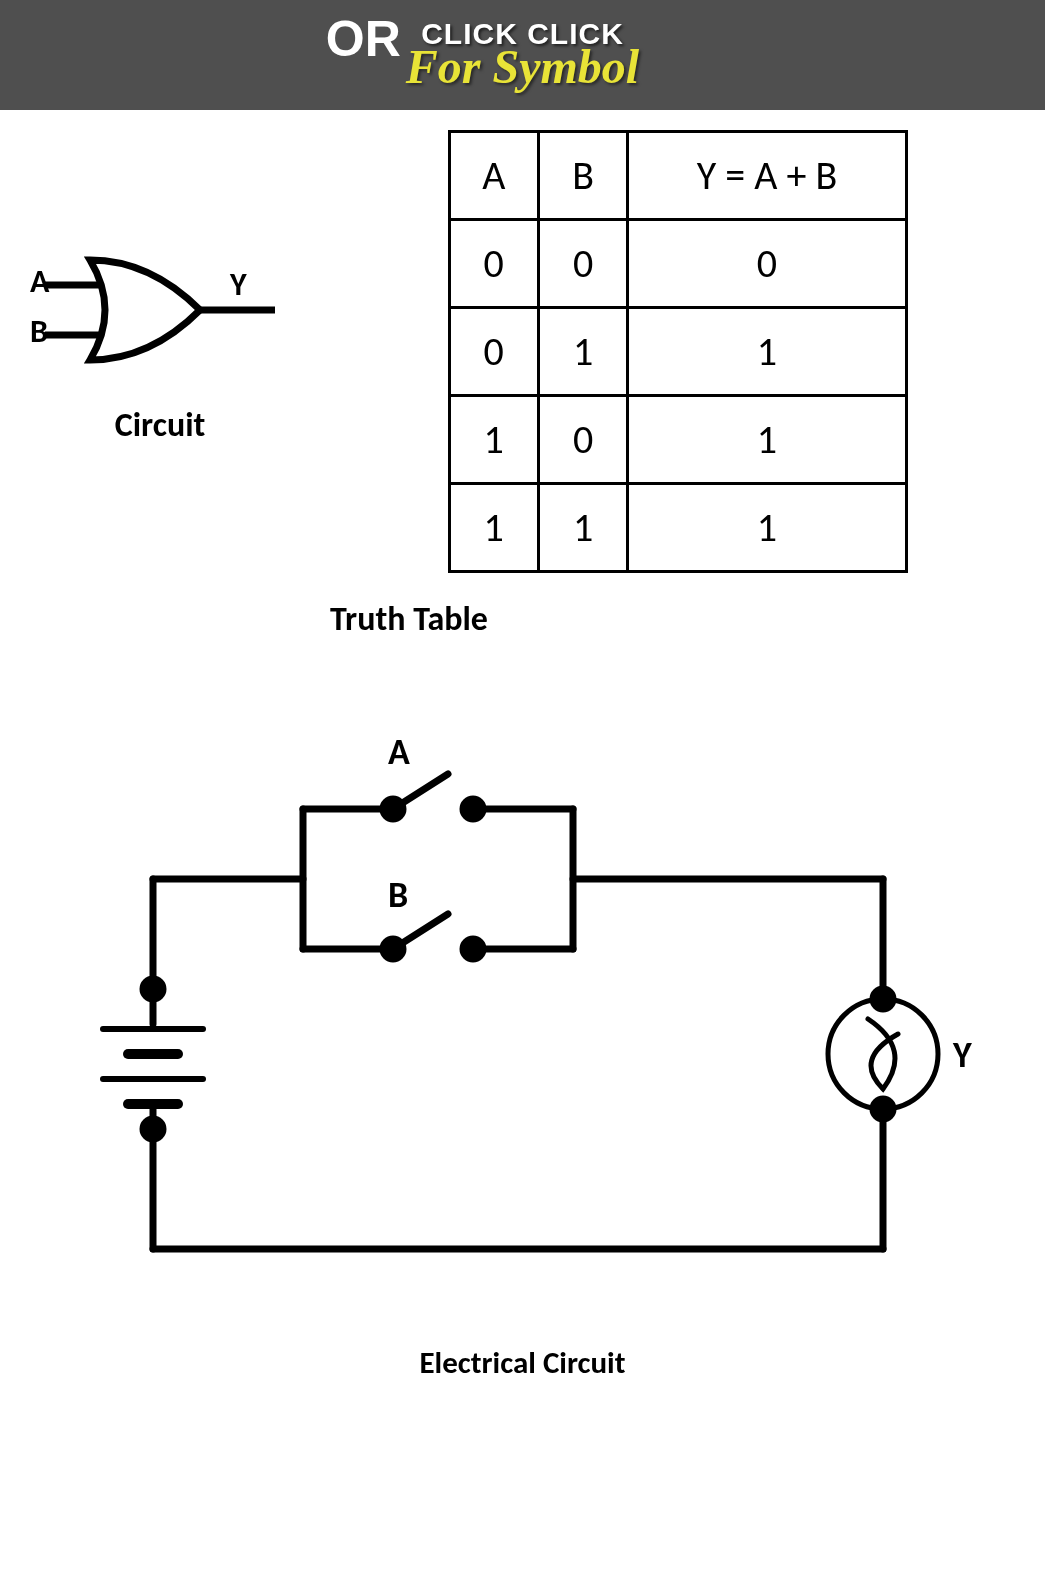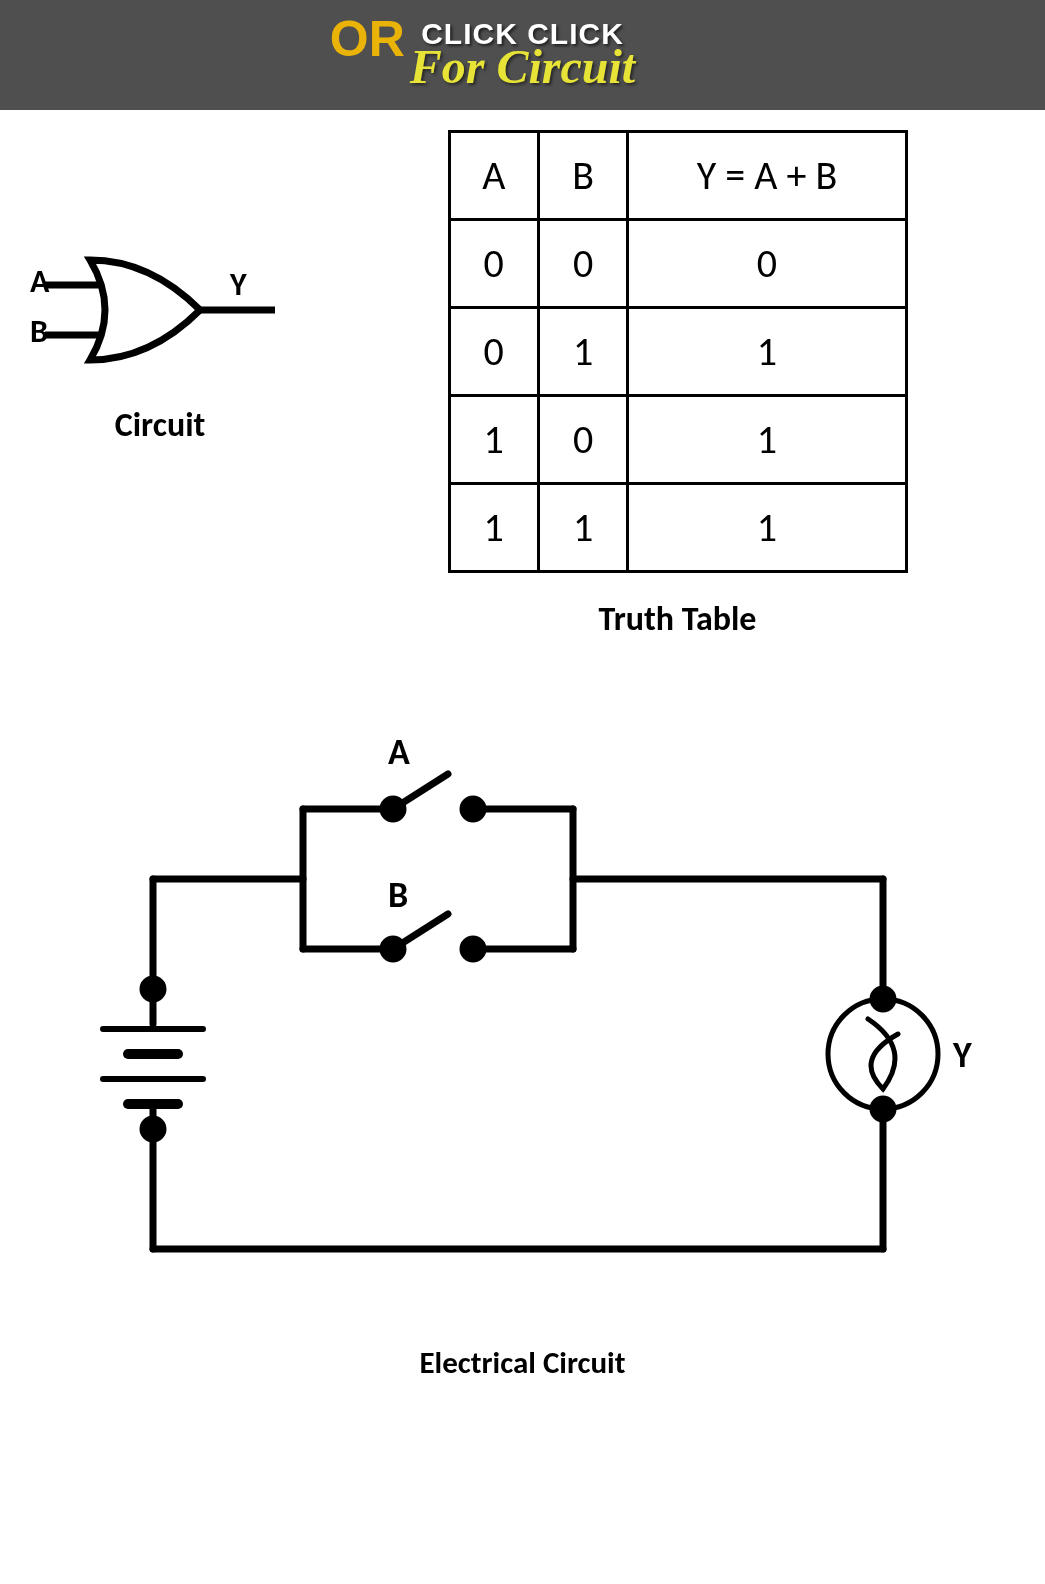--- a/index.html
+++ b/index.html
@@ -23,21 +23,21 @@
     position: relative;
     text-align: center;
     line-height: 1;
   }
   .or-text {
     position: absolute;
     left: -80px;
     top: -5px;
     font-size: 50px;
     font-weight: 800;
-    color: #eab308;
+    color: #ffffff;
     font-family: Arial, sans-serif;
   }
   .click-here {
     color: #ffffff;
     font-family: Arial, sans-serif;
     font-weight: 900;
     font-size: 30px;
     letter-spacing: 1px;
     text-shadow: 2px 2px 3px rgba(0,0,0,0.6);
   }
@@ -88,21 +88,21 @@
     height: 88px;
     font-family: Calibri, Arial, sans-serif;
   }
   table.truth th {
     font-weight: 400;
   }
   .col-a { width: 90px; }
   .col-b { width: 90px; }
   .col-y { width: 280px; }
   .tt-caption {
-    text-align: center;
+    text-align: left;
     font-size: 34px;
     font-weight: 700;
     margin-top: 25px;
   }
   .circuit-block {
     margin-top: 50px;
     text-align: center;
   }
   .circuit-svg {
     width: 960px;
@@ -114,21 +114,21 @@
     margin-top: 10px;
   }
 </style>
 </head>
 <body>
 
 <div class="banner">
   <div class="banner-inner">
     <span class="or-text">OR</span>
     <div class="click-here">CLICK CLICK</div>
-    <div class="for-details">For Circuit</div>
+    <div class="for-details">For Symbol</div>
   </div>
 </div>
 
 <div class="content">
 
   <div class="top-row">
 
     <div class="symbol-block">
       <svg class="symbol-svg" viewBox="0 0 260 140">
 

